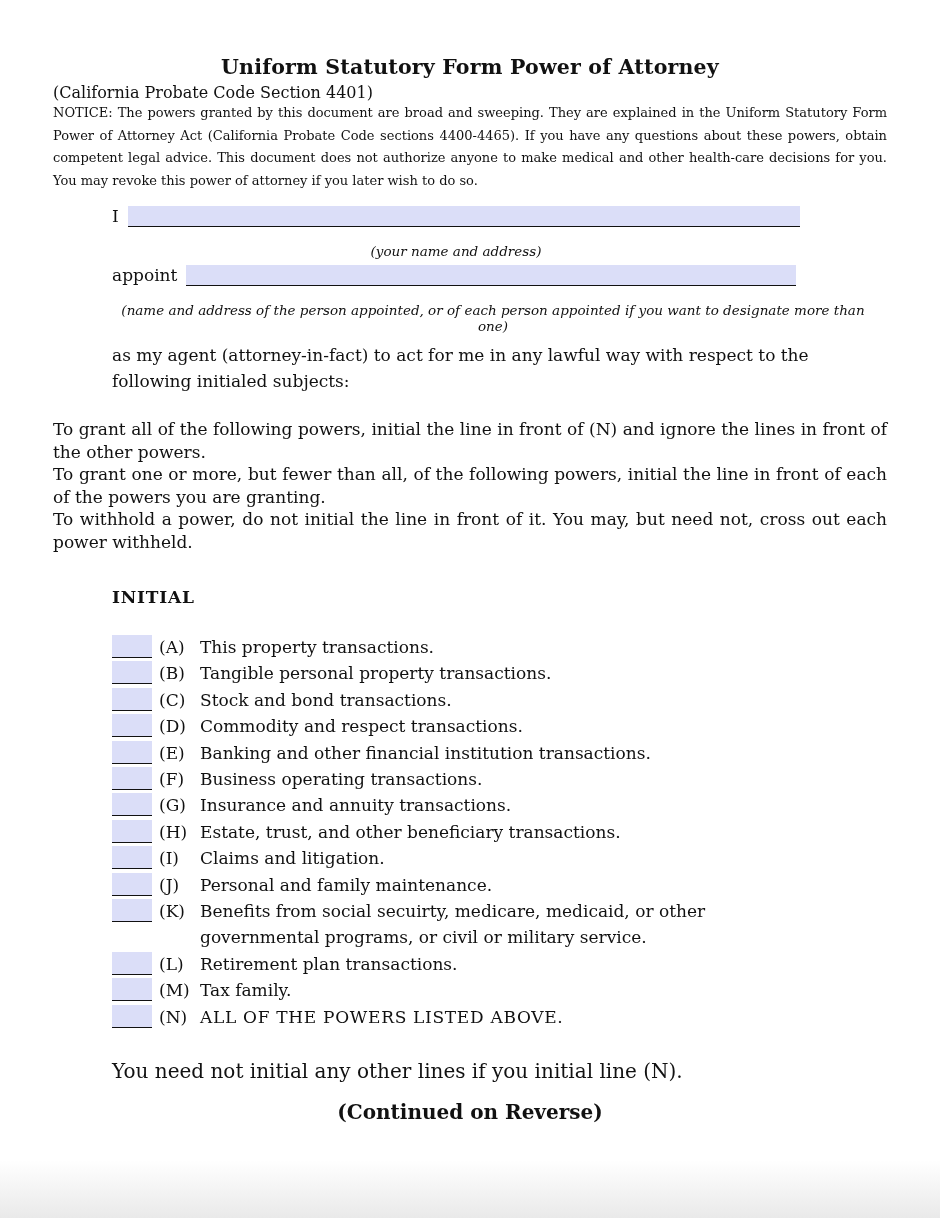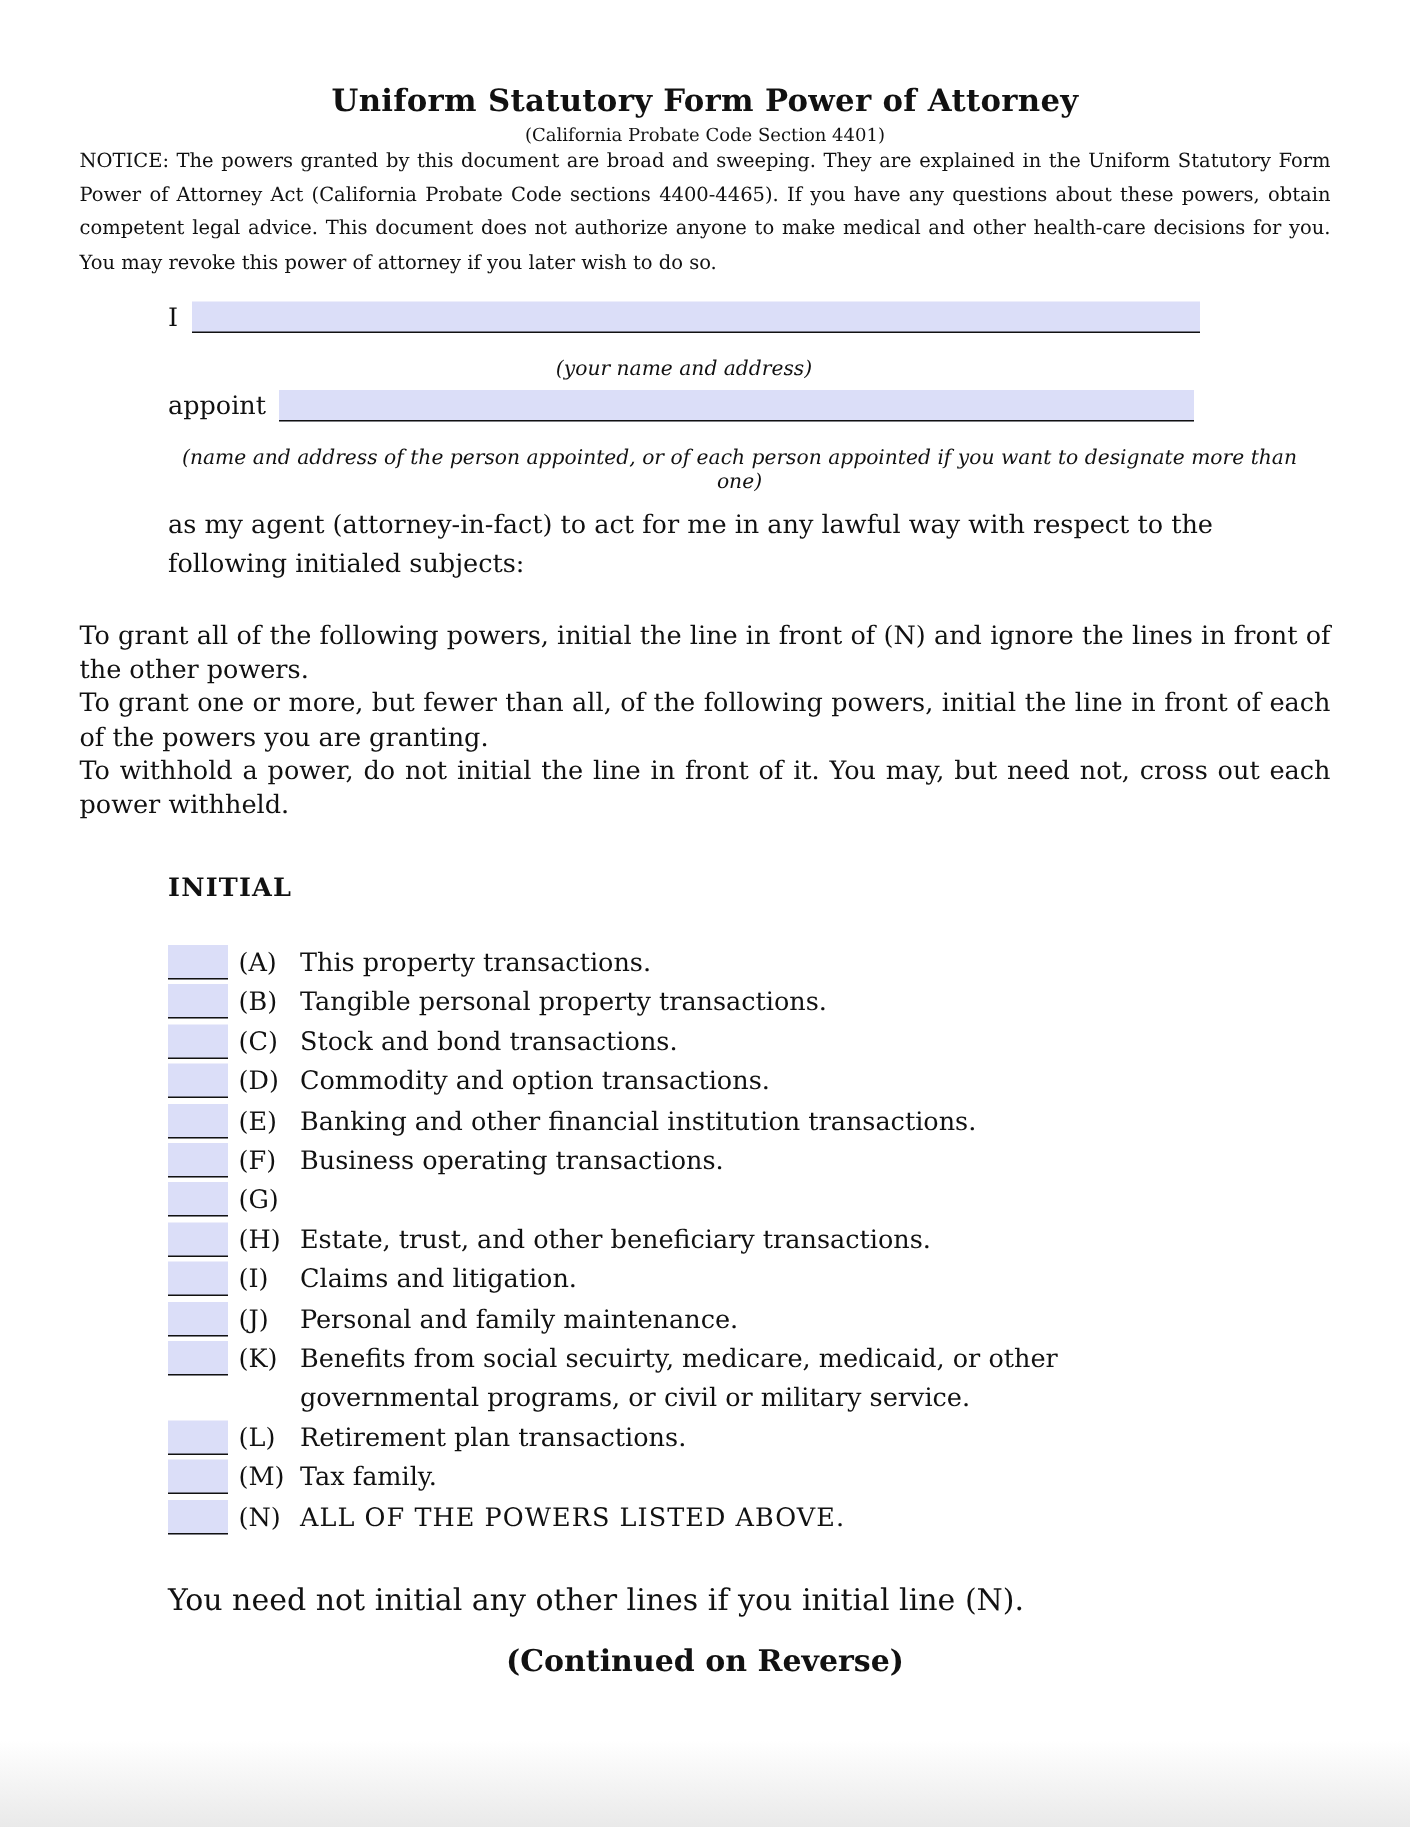--- a/index.html
+++ b/index.html
@@ -12,22 +12,22 @@
   }
   .page { padding: 55px 53px 0 53px; }
 
   .doc-title {
     text-align: center;
     font-size: 20.5px;
     font-weight: bold;
     letter-spacing: 0.2px;
   }
   .doc-subtitle {
-    text-align: center;
-    font-size: 12px;
+    text-align: left;
+    font-size: 16px;
     margin-top: 4px;
   }
 
   .notice {
     font-size: 13px;
     line-height: 22.5px;
     text-align: justify;
   }
 
   .fill-section { margin: 14px 0 0 59px; font-size: 17px; }
@@ -164,38 +164,39 @@
 
     <div class="power-row">
       <span class="initial-field"></span>
       <span class="power-letter">(C)</span>
       <span class="power-label">Stock and bond transactions.</span>
     </div>
 
     <div class="power-row">
       <span class="initial-field"></span>
       <span class="power-letter">(D)</span>
-      <span class="power-label">Commodity and option transactions.</span>
+      <span class="power-label">Commodity and respect transactions.</span>
     </div>
 
     <div class="power-row">
       <span class="initial-field"></span>
       <span class="power-letter">(E)</span>
       <span class="power-label">Banking and other financial institution transactions.</span>
     </div>
 
     <div class="power-row">
       <span class="initial-field"></span>
       <span class="power-letter">(F)</span>
       <span class="power-label">Business operating transactions.</span>
     </div>
 
     <div class="power-row">
       <span class="initial-field"></span>
       <span class="power-letter">(G)</span>
+      <span class="power-label">Insurance and annuity transactions.</span>
     </div>
 
     <div class="power-row">
       <span class="initial-field"></span>
       <span class="power-letter">(H)</span>
       <span class="power-label">Estate, trust, and other beneficiary transactions.</span>
     </div>
 
     <div class="power-row">
       <span class="initial-field"></span>

